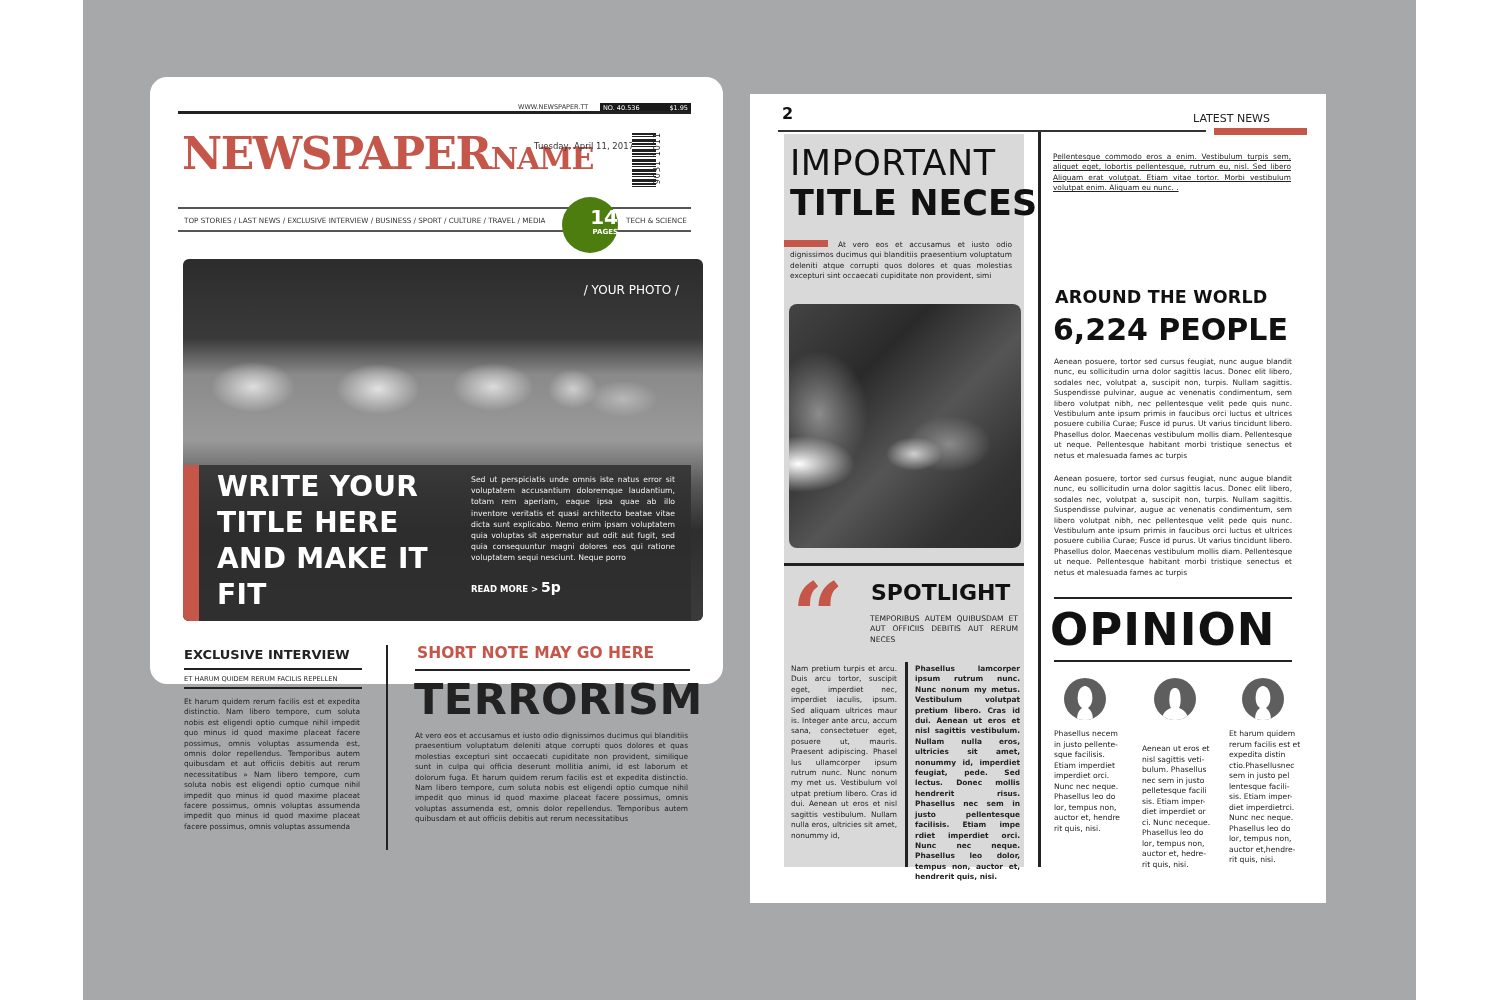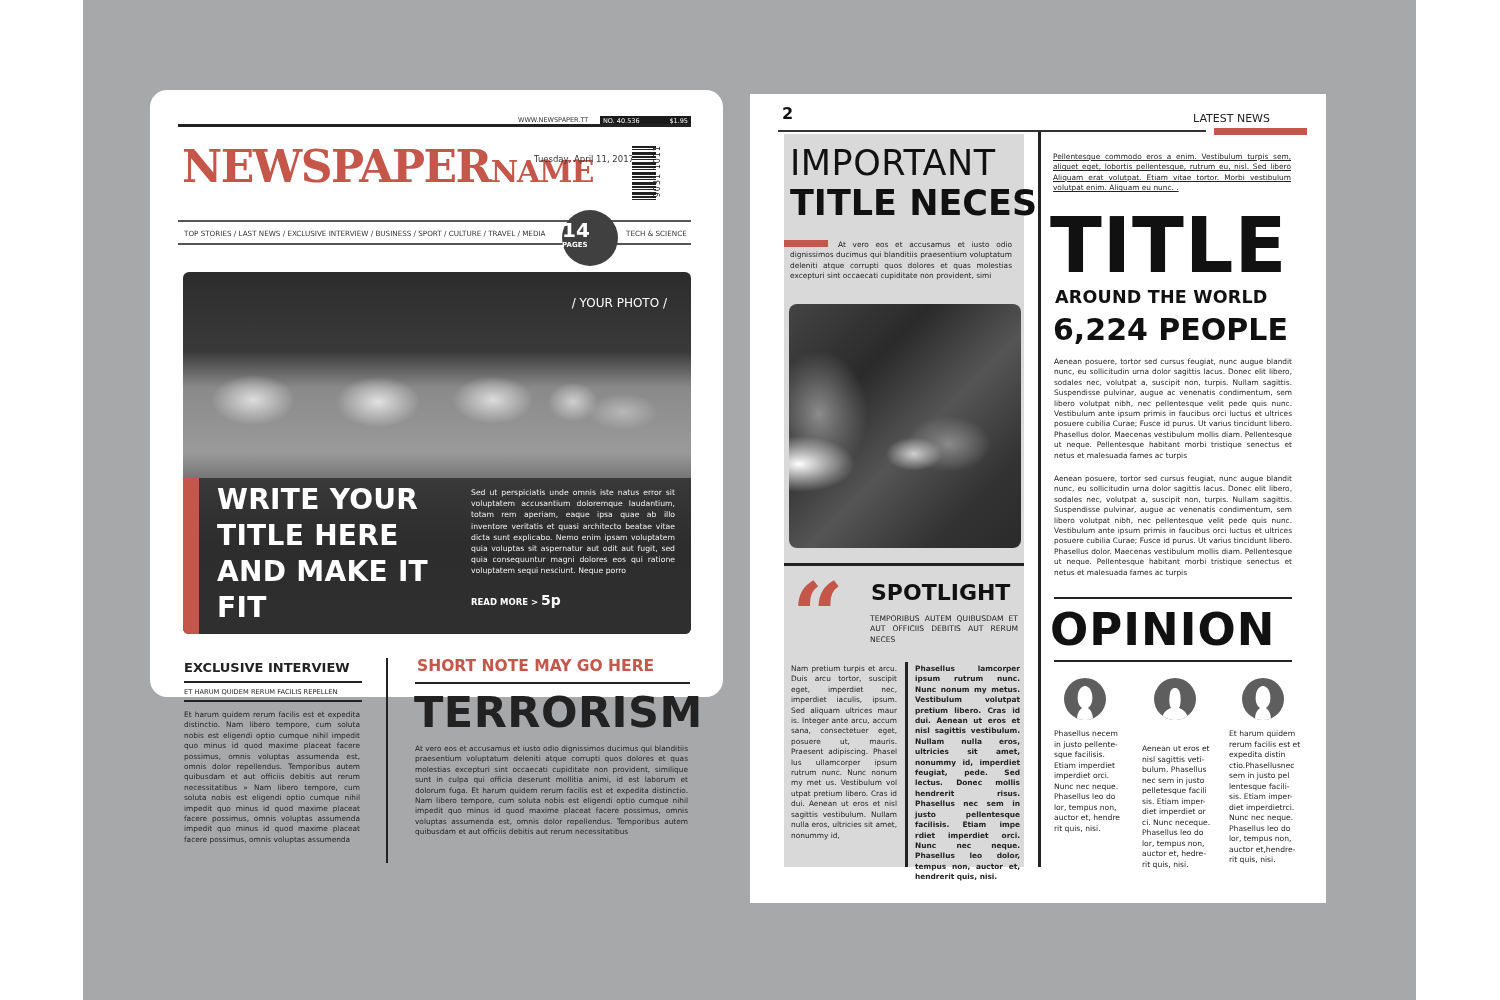--- a/index.html
+++ b/index.html
@@ -1,52 +1,52 @@
 <!DOCTYPE html>
 <html><head>
 <meta charset="utf-8">
 <style>
   html, body { margin:0; padding:0; }
   body { width:1500px; height:1000px; background:#ffffff; position:relative; overflow:hidden; font-family:"DejaVu Sans", sans-serif; color:#222; }
   .backdrop { position:absolute; left:83px; top:0; width:1333px; height:1000px; background:#a7a8aa; }
   .page { position:absolute; background:#fff; }
-  #page1 { left:150px; top:90px; width:573px; height:607px;border-radius:17px; }
+  #page1 { left:150px; top:77px; width:573px; height:607px;border-radius:17px; }
   #page2 { left:750px; top:94px; width:576px; height:809px; }
   .abs { position:absolute; }
   .just { text-align:justify; }
   .body-txt { font-size:7.4px; line-height:10.4px; color:#222; }
 
   
   .topline { left:28px; top:34px; width:513px; height:3px; background:#222; }
   .url { left:368px; top:26px; font-size:6.5px; color:#333; }
   .issuebox { left:450px; top:26px; width:91px; height:10px; background:#1a1a1a; color:#fff; font-size:6.5px; line-height:10px; }
   .issuebox span { position:absolute; }
   .logo { left:32px; top:52px; font-family:"DejaVu Serif", serif; font-weight:bold; color:#c4574a; font-size:44px; letter-spacing:-1.5px; line-height:50px; white-space:nowrap; }
   .logo .small { font-size:30px; letter-spacing:-1px;text-align:right; }
   .date { left:384px; top:64px; font-size:8.5px; color:#333; }
   .barcode { left:482px; top:56px; width:24px; height:56px;
     background:repeating-linear-gradient(180deg,#222 0 2px,#fff 2px 3px,#222 3px 4px,#fff 4px 6px,#222 6px 9px,#fff 9px 10px); }
   .barnum { left:503px; top:55px; font-size:8px; writing-mode:vertical-rl; transform:rotate(180deg); color:#222; letter-spacing:1px; }
   .navline-top { left:28px; top:130px; width:513px; height:2px; background:#555; }
   .navline-bot { left:28px; top:153px; width:513px; height:2px; background:#555; }
   .nav { left:34px; top:139px; font-size:7.2px; color:#333; white-space:nowrap; }
   .nav2 { left:476px; top:139px; font-size:7.2px; color:#333; white-space:nowrap; }
-  .pages-badge { left:412px; top:120px; width:56px; height:56px; border-radius:50%; background:#404040; color:#fff; text-align:left; }
+  .pages-badge { left:412px; top:120px; width:56px; height:56px; border-radius:50%; background:#4d7c0f; color:#fff; text-align:right; }
   .pages-badge .n { display:block; font-weight:bold; font-size:20px; line-height:22px; margin-top:9px; }
   .pages-badge .l { display:block; font-weight:bold; font-size:7px; line-height:9px; }
 
   
   .hero { left:33px; top:182px; width:508px; height:362px; border-radius:6px; overflow:hidden;
     background:
       radial-gradient(ellipse 60px 36px at 70px 128px, #dedede, rgba(200,200,200,0) 70%),
       radial-gradient(ellipse 60px 36px at 195px 130px, #e2e2e2, rgba(200,200,200,0) 70%),
       radial-gradient(ellipse 58px 34px at 310px 128px, #dcdcdc, rgba(200,200,200,0) 70%),
       radial-gradient(ellipse 36px 28px at 390px 130px, #cfcfcf, rgba(200,200,200,0) 70%),
       radial-gradient(ellipse 50px 26px at 440px 140px, #b8b8b8, rgba(200,200,200,0) 70%),
-      linear-gradient(180deg, #2c2c2c 0%, #3a3a3a 22%, #8a8a8a 32%, #9a9a9a 50%, #5a5a5a 62%, #2e2e2e 75%, #3b3b3b 100%); }
+      linear-gradient(180deg, #2c2c2c 0%, #3a3a3a 22%, #8a8a8a 32%, #9a9a9a 50%, #5a5a5a 62%, #2e2e2e 75%, #3b3b3b 100%); padding-left: 12px; }
   .photo-label { right:24px; top:24px; color:#fff; font-size:12px; }
   .hero-band { left:0; top:206px; width:508px; height:156px; background:rgba(45,45,45,0.82); }
   .hero-redbar { left:0; top:206px; width:16px; height:156px; background:#c4574a; }
   .hero-title { left:34px; top:210px; width:240px; color:#fff; font-weight:bold; font-size:28px; line-height:36px; letter-spacing:0.3px; }
   .hero-text { left:288px; top:215px; width:204px; color:#f2f2f2; font-size:7.7px; line-height:11.2px; }
   .readmore { left:288px; top:320px; color:#fff; font-weight:bold; font-size:8.5px; }
   .readmore b { font-size:14px; }
 
   
   .exh { left:34px; top:570px; font-weight:bold; font-size:13px; color:#222; white-space:nowrap; }
@@ -169,21 +169,20 @@
   <div class="abs quote">“</div>
   <div class="abs spot">SPOTLIGHT</div>
   <div class="abs spotsub just">TEMPORIBUS AUTEM QUIBUSDAM ET AUT OFFICIIS DEBITIS AUT RERUM NECES</div>
   <div class="abs col1 body-txt just">Nam pretium turpis et arcu. Duis arcu tortor, suscipit eget, imperdiet nec, imperdiet iaculis, ipsum. Sed aliquam ultrices maur is. Integer ante arcu, accum sana, consectetuer eget, posuere ut, mauris. Praesent adipiscing. Phasel lus ullamcorper ipsum rutrum nunc. Nunc nonum my met us. Vestibulum vol utpat pretium libero. Cras id dui. Aenean ut eros et nisl sagittis vestibulum. Nullam nulla eros, ultricies sit amet, nonummy id,</div>
   <div class="abs vsep3"></div>
   <div class="abs col2 body-txt just">Phasellus lamcorper ipsum rutrum nunc. Nunc nonum my metus. Vestibulum volutpat pretium libero. Cras id dui. Aenean ut eros et nisl sagittis vestibulum. Nullam nulla eros, ultricies sit amet, nonummy id, imperdiet feugiat, pede. Sed lectus. Donec mollis hendrerit risus. Phasellus nec sem in justo pellentesque facilisis. Etiam impe rdiet imperdiet orci. Nunc nec neque. Phasellus leo dolor, tempus non, auctor et, hendrerit quis, nisi.</div>
 
   <div class="abs vsep2"></div>
 
   <div class="abs p2text1 body-txt just">Pellentesque commodo eros a enim. Vestibulum turpis sem, aliquet eget, lobortis pellentesque, rutrum eu, nisl. Sed libero Aliquam erat volutpat. Etiam vitae tortor. Morbi vestibulum volutpat enim. Aliquam eu nunc. .</div>
-  <div class="abs title-big">TITLE</div>
   <div class="abs around">AROUND THE WORLD</div>
   <div class="abs people">6,224 PEOPLE</div>
   <div class="abs aenean1 body-txt just">Aenean posuere, tortor sed cursus feugiat, nunc augue blandit nunc, eu sollicitudin urna dolor sagittis lacus. Donec elit libero, sodales nec, volutpat a, suscipit non, turpis. Nullam sagittis. Suspendisse pulvinar, augue ac venenatis condimentum, sem libero volutpat nibh, nec pellentesque velit pede quis nunc. Vestibulum ante ipsum primis in faucibus orci luctus et ultrices posuere cubilia Curae; Fusce id purus. Ut varius tincidunt libero. Phasellus dolor. Maecenas vestibulum mollis diam. Pellentesque ut neque. Pellentesque habitant morbi tristique senectus et netus et malesuada fames ac turpis</div>
   <div class="abs aenean2 body-txt just">Aenean posuere, tortor sed cursus feugiat, nunc augue blandit nunc, eu sollicitudin urna dolor sagittis lacus. Donec elit libero, sodales nec, volutpat a, suscipit non, turpis. Nullam sagittis. Suspendisse pulvinar, augue ac venenatis condimentum, sem libero volutpat nibh, nec pellentesque velit pede quis nunc. Vestibulum ante ipsum primis in faucibus orci luctus et ultrices posuere cubilia Curae; Fusce id purus. Ut varius tincidunt libero. Phasellus dolor. Maecenas vestibulum mollis diam. Pellentesque ut neque. Pellentesque habitant morbi tristique senectus et netus et malesuada fames ac turpis</div>
 
   <div class="abs opline1"></div>
   <div class="abs opinion">OPINION</div>
   <div class="abs opline2"></div>
 
   <div class="abs" style="left:314px;top:584px;">

